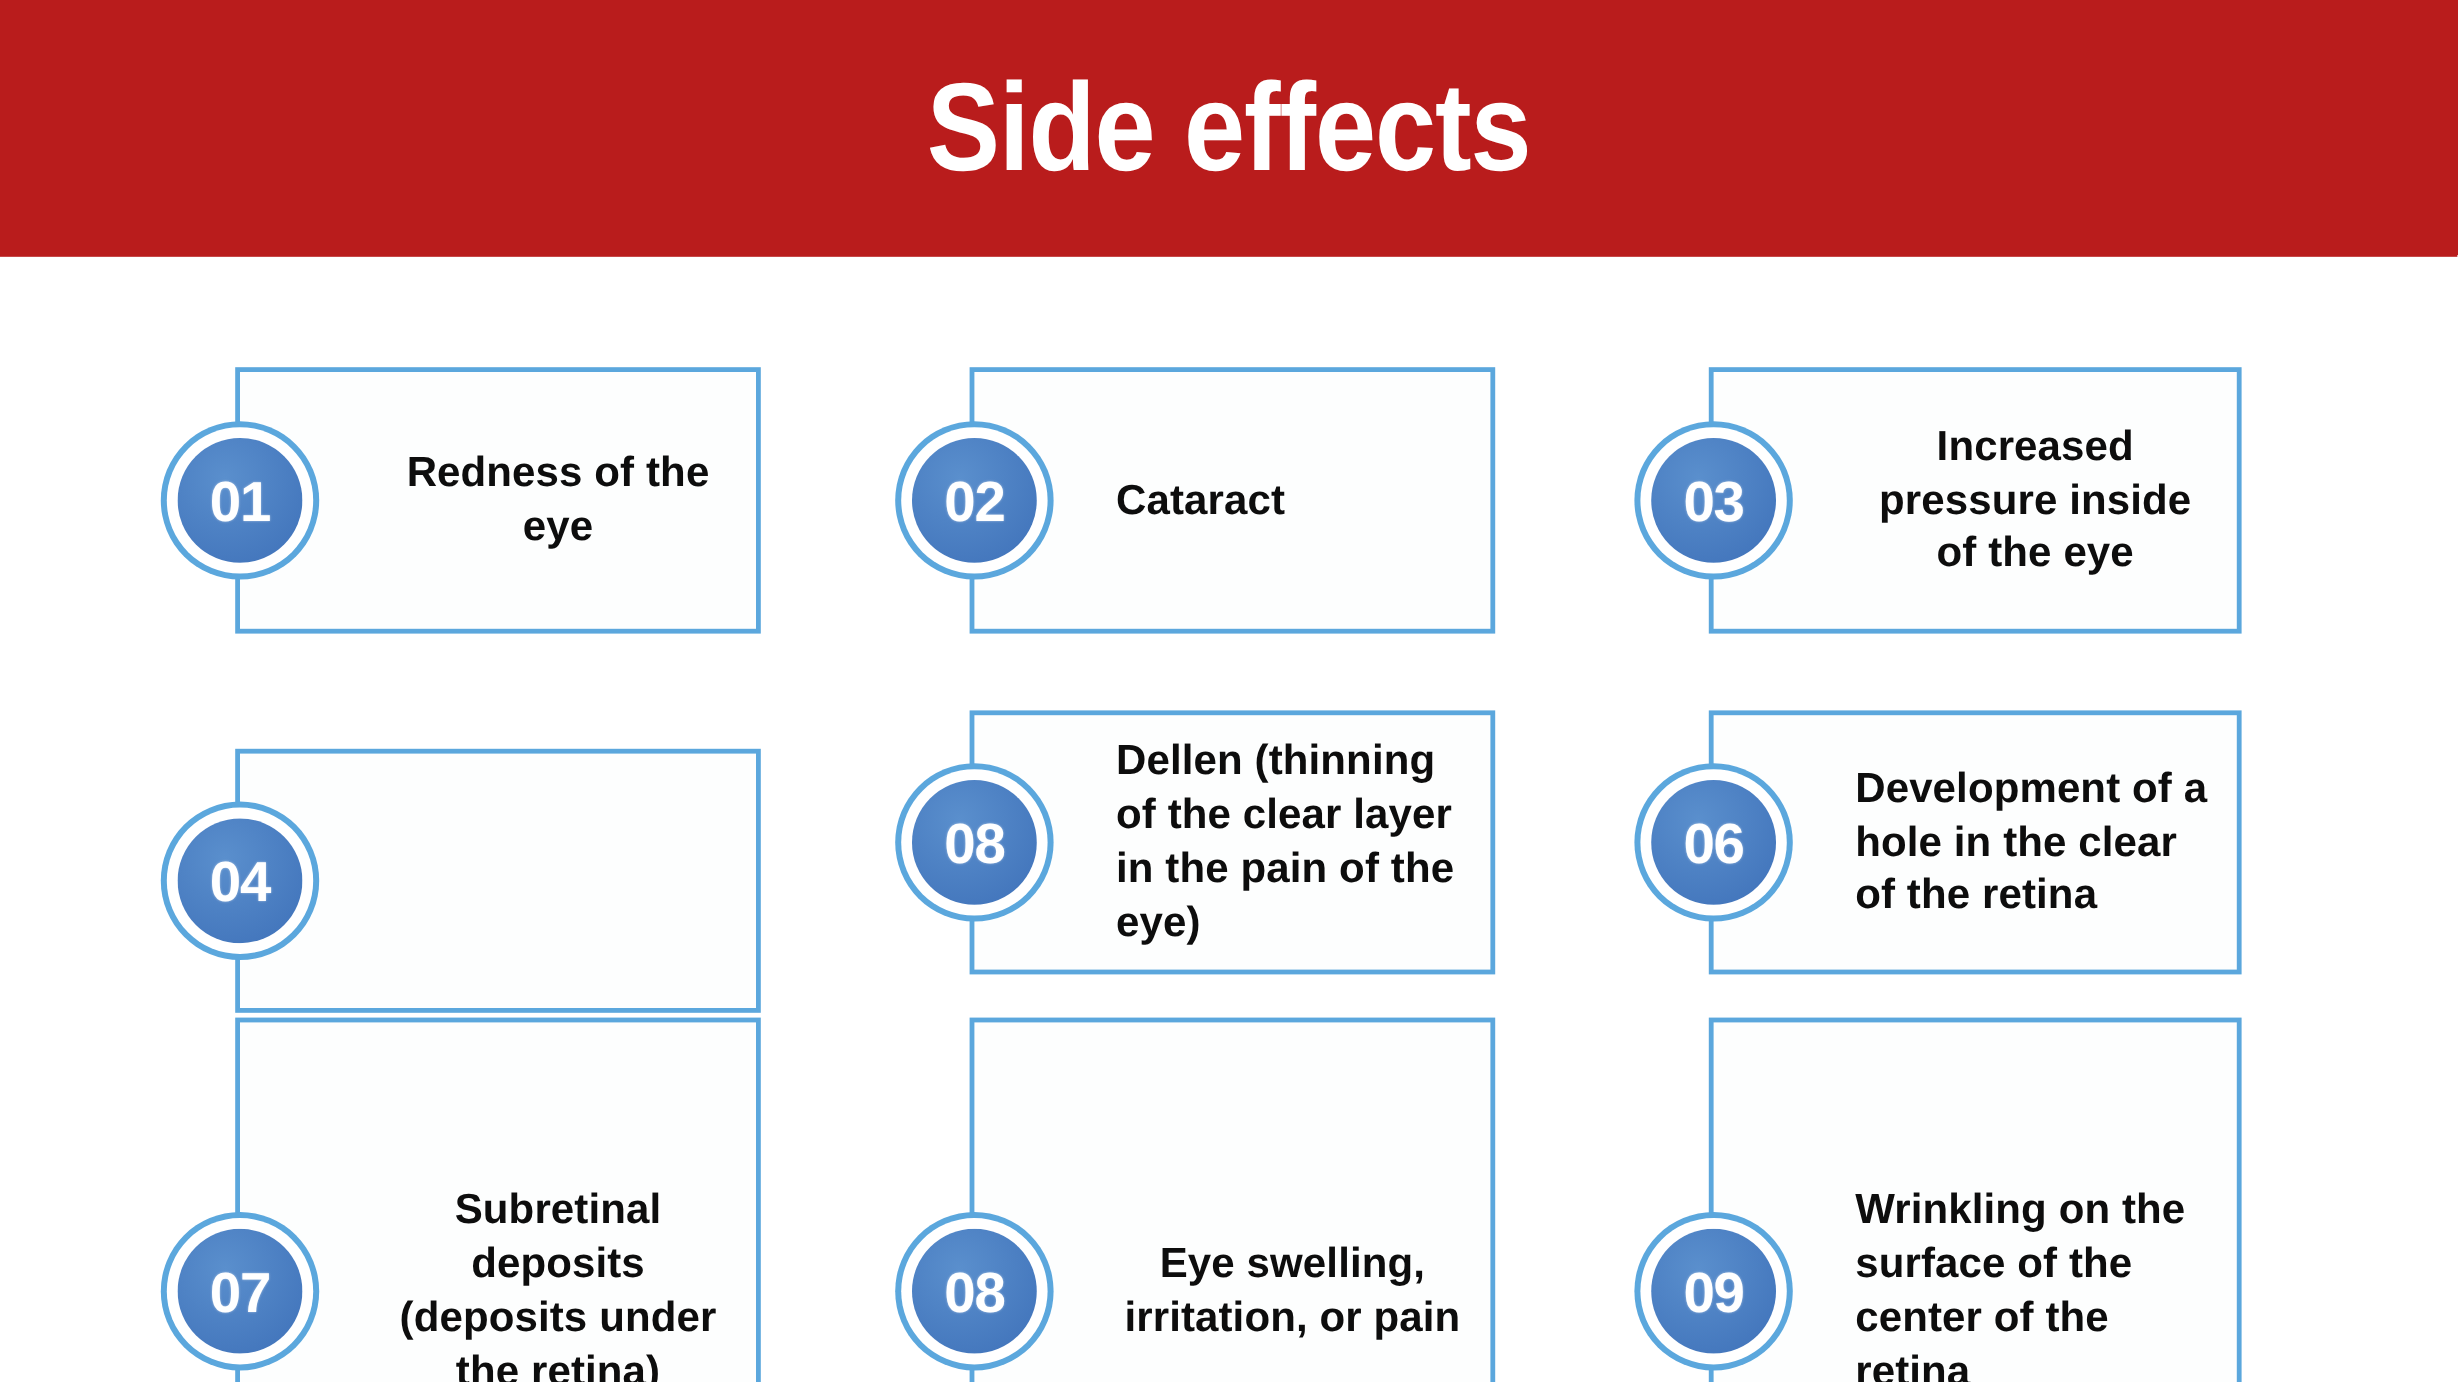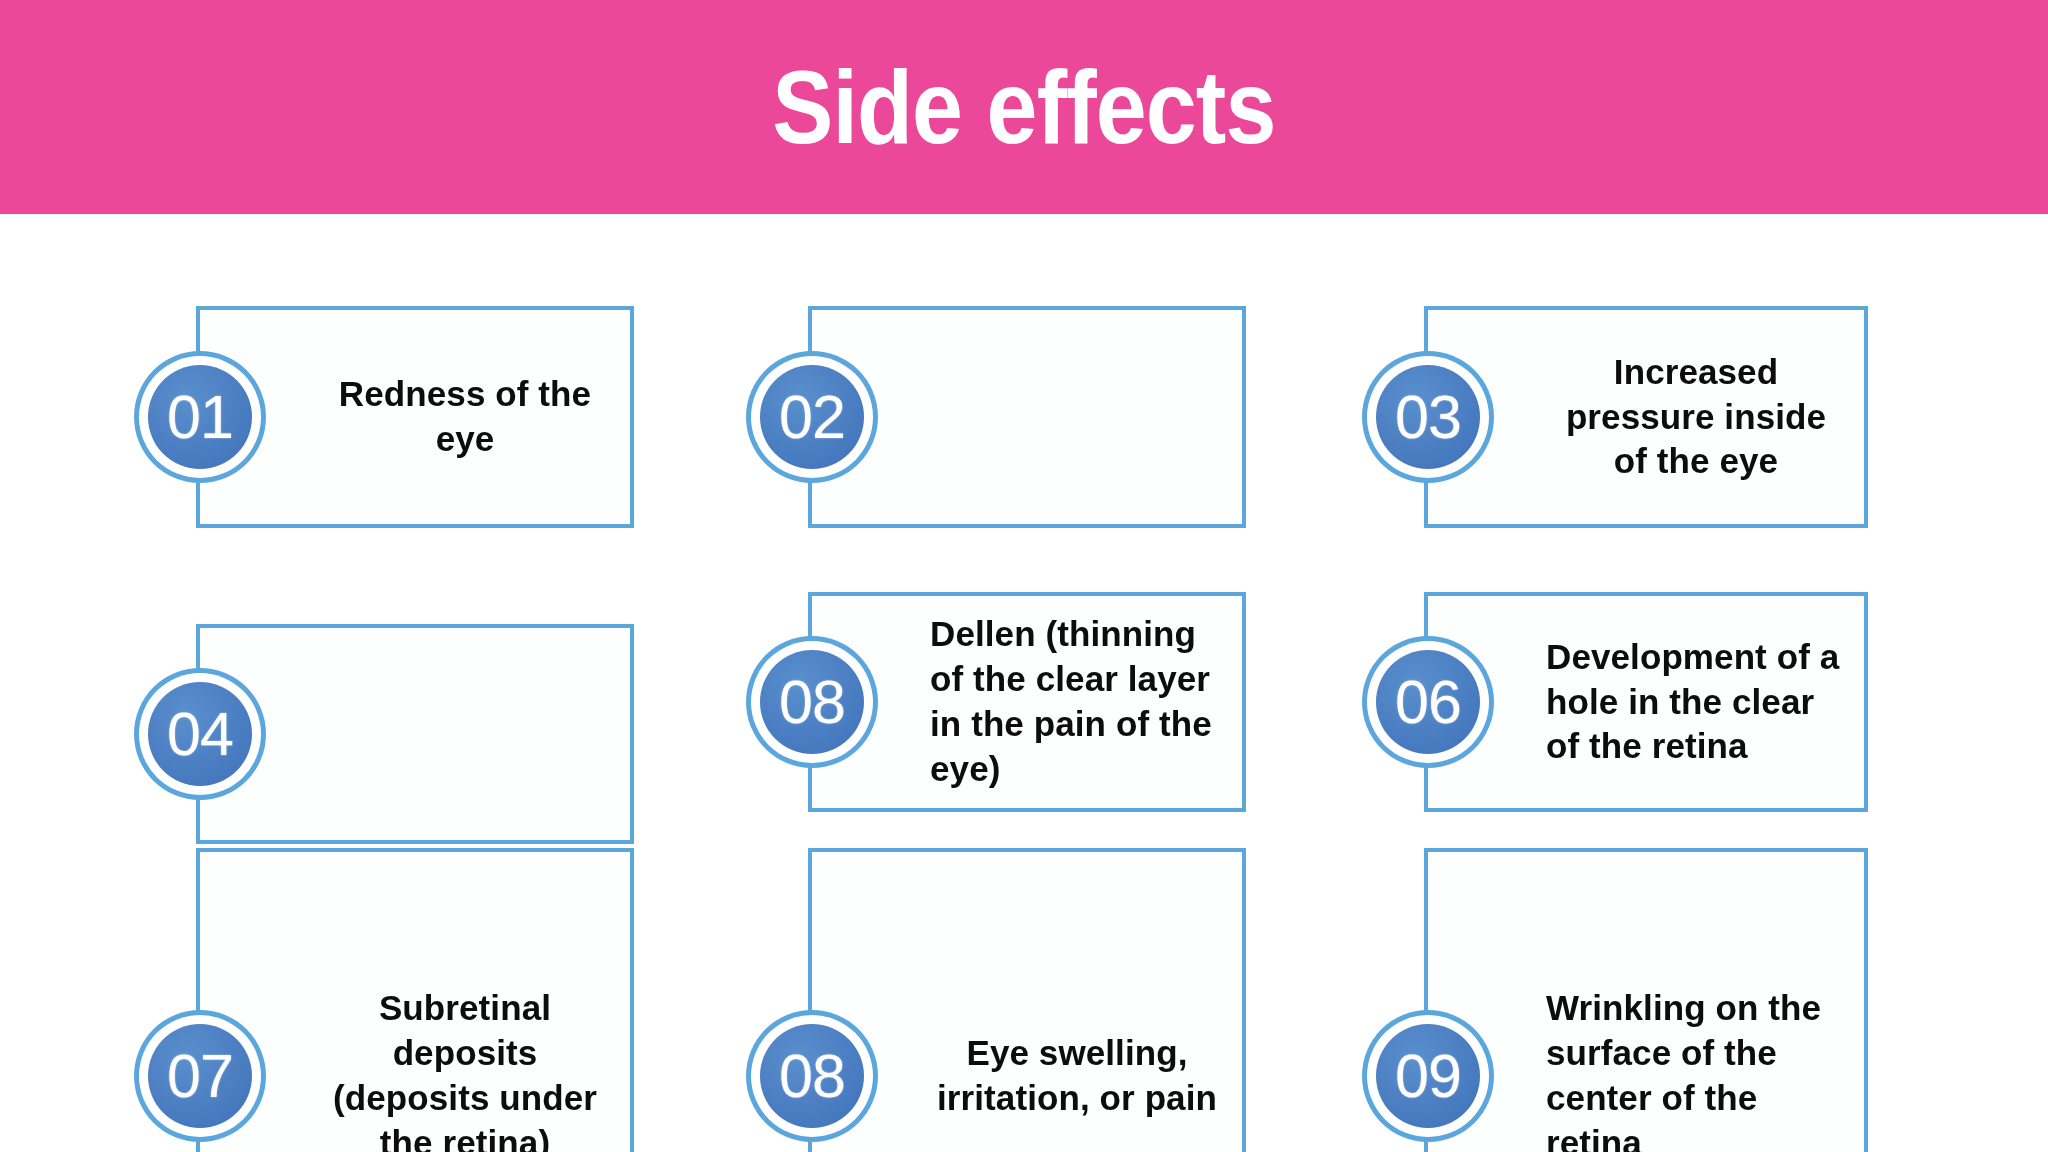--- a/index.html
+++ b/index.html
@@ -15,21 +15,21 @@
     position: relative;
   }
 
   
   #header-banner {
     position: absolute;
     left: 0;
     top: 0;
     width: 2048px;
     height: 214px;
-    background: #ec4899;
+    background: #b91c1c;
     display: flex;
     align-items: center;
     justify-content: center;
   }
   #page-title {
     color: #ffffff;
     font-family: "Liberation Sans", sans-serif;
     font-weight: bold;
     font-size: 104px;
     letter-spacing: -1px;
@@ -108,22 +108,22 @@
     border-radius: 50%;
     background: #4a81c4;
     background-image: radial-gradient(circle at 38% 32%, #5a8fcd 0%, #4477bd 78%);
     box-sizing: border-box;
   }
   .badge-num {
     position: relative;
     z-index: 3;
     color: #ffffff;
     font-family: "Liberation Sans", sans-serif;
-    font-weight: normal;
-    font-size: 61px;
+    font-weight: bold;
+    font-size: 47px;
     line-height: 1;
     letter-spacing: -1px;
     text-shadow: 0 0 2px rgba(255,255,255,0.55);
   }
 </style>
 </head>
 <body>
 
 <div id="header-banner">
   <div id="page-title">Side effects</div>
@@ -139,20 +139,21 @@
     </div>
     <div class="card-text align-center">Redness of the eye</div>
   </div>
 
   <div class="card" style="left:808px; top:92px; width:438px; height:222px;">
     <div class="badge">
       <div class="badge-ring"></div>
       <div class="badge-core"></div>
       <span class="badge-num">02</span>
     </div>
+    <div class="card-text align-left">Cataract</div>
   </div>
 
   <div class="card" style="left:1424px; top:92px; width:444px; height:222px;">
     <div class="badge">
       <div class="badge-ring"></div>
       <div class="badge-core"></div>
       <span class="badge-num">03</span>
     </div>
     <div class="card-text align-center">Increased pressure inside of the eye</div>
   </div>

